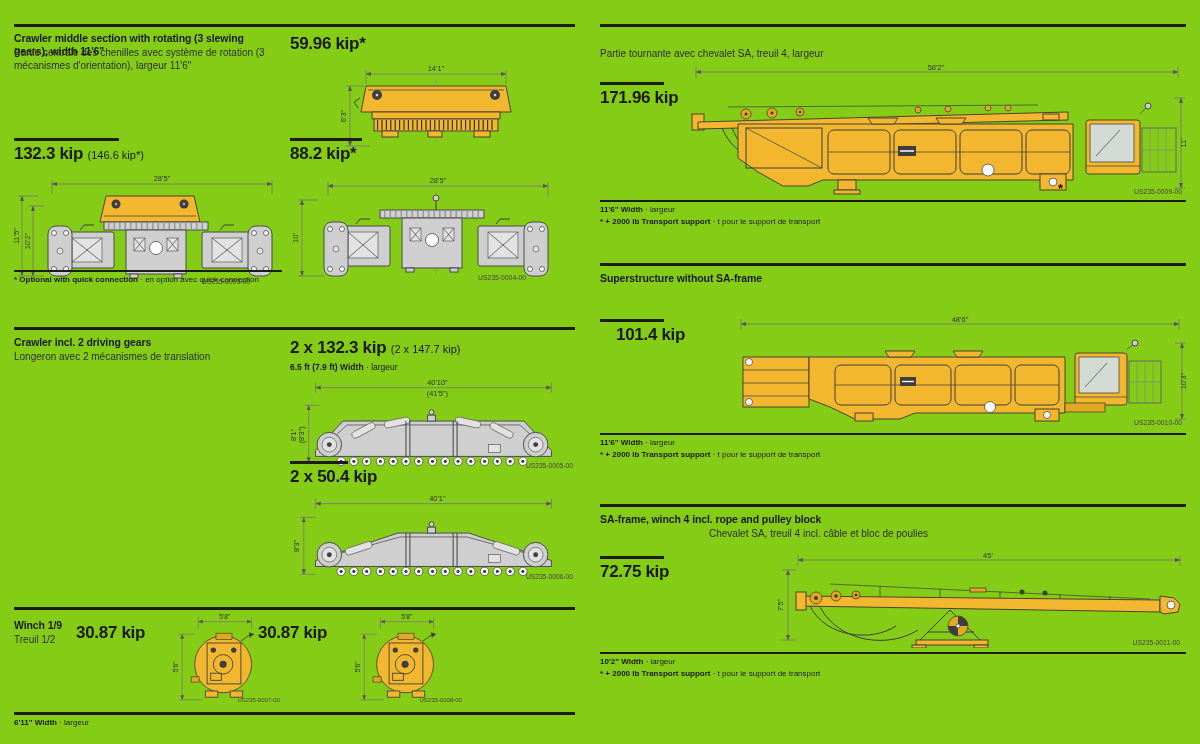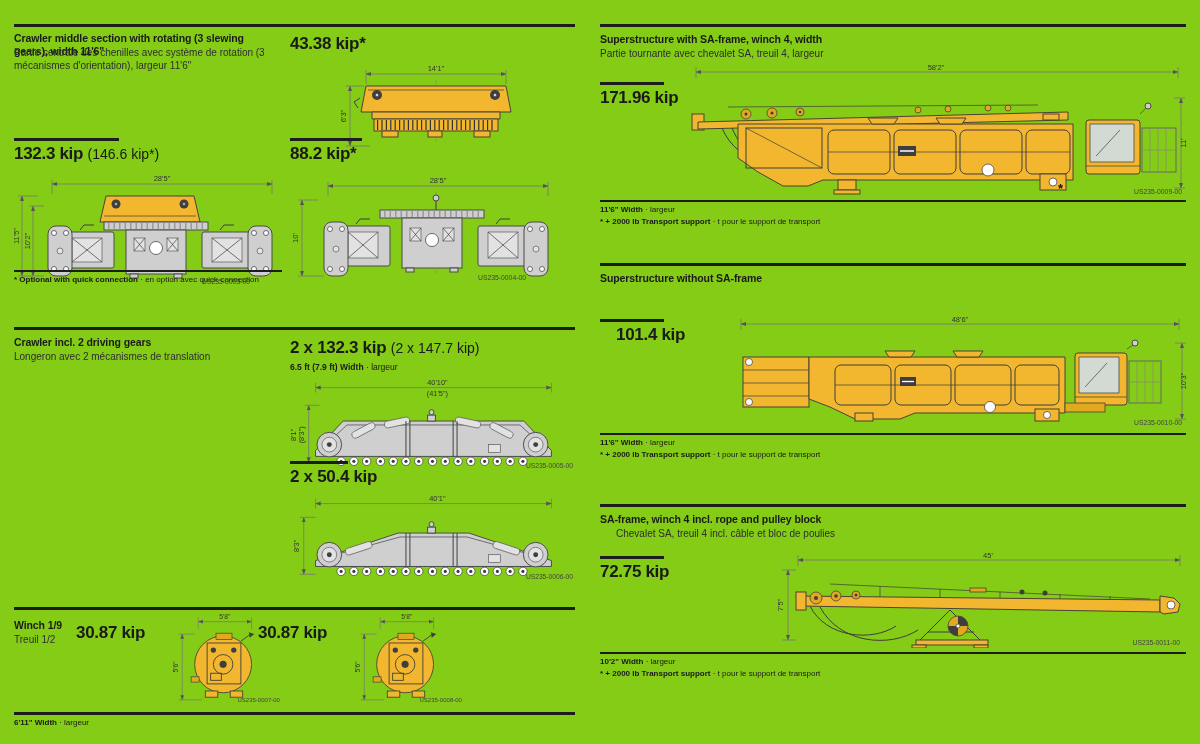--- a/index.html
+++ b/index.html
@@ -6,21 +6,21 @@
   #page{position:relative;width:1200px;height:744px;background:#84cc16;overflow:hidden;
         font-family:"Liberation Sans",sans-serif;color:#1a1a1a;}
   .abs{position:absolute;}
   .col{position:absolute;top:0;height:744px;}
   .rule-thick{position:absolute;height:3px;background:#1c1c1c;}
   .rule-thin{position:absolute;height:2px;background:#1c1c1c;}
   .rule-kip{position:absolute;height:3px;background:#1c1c1c;}
   .h-en{font-size:10.5px;font-weight:700;letter-spacing:-0.1px;line-height:1.2;}
   .h-fr{font-size:10px;font-weight:400;color:#2e2e2e;line-height:1.25;margin-top:2px;}
   .kip{font-size:17px;font-weight:700;letter-spacing:-0.3px;white-space:nowrap;}
-  .kip .note{font-size:14px;font-weight:400;letter-spacing:0;}
+  .kip .note{font-size:11px;font-weight:400;letter-spacing:0;}
   .wnote{font-size:8.5px;}
   .wnote b{font-weight:700;}
   .fn{font-size:8px;white-space:nowrap;}
   .fn b{font-weight:700;}
   svg{display:block;}
   svg .y{fill:#F2B72E;stroke:#4b4335;stroke-width:1;}
   svg .y2{fill:#E2A81F;stroke:#4b4335;stroke-width:0.8;}
   svg .g{fill:#CFCFCF;stroke:#4a4a4a;stroke-width:1;}
   svg .gl{fill:#E2E2E2;stroke:#5a5a5a;stroke-width:0.7;}
   svg .w{fill:#fff;stroke:#4a4a4a;stroke-width:0.8;}
@@ -51,21 +51,21 @@
   </defs>
 </svg>
 
 <div class="col" style="left:14px;width:561px;">
 
   <div class="abs" style="top:24px;left:0;width:561px;height:300px;">
     <div class="rule-thick" style="top:0;left:0;width:561px;"></div>
     <div class="abs h-en" style="top:8px;left:0;width:256px;">Crawler middle section with rotating (3 slewing gears), width 11'6"</div>
     <div class="abs h-fr" style="top:21px;left:0;width:256px;">Partie centrale des chenilles avec système de rotation (3 mécanismes d'orientation), largeur 11'6"</div>
 
-    <div class="abs kip" style="top:10px;left:276px;">43.38 kip*</div>
+    <div class="abs kip" style="top:10px;left:276px;">59.96 kip*</div>
 
     <svg class="abs" style="top:38px;left:296px;" width="250" height="100" viewBox="0 0 250 100">
       <line class="dl" x1="56" y1="12" x2="196" y2="12" marker-start="url(#ar)" marker-end="url(#ar)"></line>
       <line class="dl" x1="56" y1="8" x2="56" y2="22"></line>
           <line class="dl" x1="196" y1="8" x2="196" y2="22"></line>
       <text class="dt" x="126" y="9" text-anchor="middle">14'1"</text>
       <line class="dl" x1="40" y1="24" x2="40" y2="84" marker-start="url(#ar)" marker-end="url(#ar)"></line>
       <line class="dl" x1="36" y1="24" x2="54" y2="24"></line>
           <line class="dl" x1="36" y1="84" x2="60" y2="84"></line>
       <text class="dt" x="36" y="54" text-anchor="middle" transform="rotate(-90 36 54)">6'3"</text>
@@ -375,21 +375,20 @@
       <b>6'11" Width</b>
       <span>· largeur</span>
     </div>
   </div>
 </div>
 
 <div class="col" style="left:600px;width:586px;">
 
   <div class="abs" style="top:24px;left:0;width:586px;height:230px;">
     <div class="rule-thick" style="top:0;left:0;width:586px;"></div>
-    <div class="abs h-en" style="top:9px;left:0;width:320px;">Superstructure with SA-frame, winch 4, width</div>
     <div class="abs h-fr" style="top:22px;left:0;width:320px;">Partie tournante avec chevalet SA, treuil 4, largeur</div>
     <div class="rule-kip" style="top:58px;left:0;width:64px;"></div>
     <div class="abs kip" style="top:64px;left:0;">171.96 kip</div>
 
     <svg class="abs" style="top:38px;left:88px;" width="498" height="134" viewBox="0 0 498 134">
       <line class="dl" x1="8" y1="10" x2="490" y2="10" marker-start="url(#ar)" marker-end="url(#ar)"></line>
       <line class="dl" x1="8" y1="5" x2="8" y2="16"></line>
           <line class="dl" x1="490" y1="5" x2="490" y2="16"></line>
       <text class="dt" x="248" y="7.5" text-anchor="middle">58'2"</text>
       <line class="dl" x1="493" y1="36" x2="493" y2="126" marker-start="url(#ar)" marker-end="url(#ar)"></line>
@@ -512,21 +511,21 @@
     </div>
     <div class="abs fn" style="top:187px;left:0;">
       <b>* + 2000 lb Transport support</b>
       <span>· t pour le support de transport</span>
     </div>
   </div>
 
   <div class="abs" style="top:504px;left:0;width:586px;height:200px;">
     <div class="rule-thick" style="top:0;left:0;width:586px;"></div>
     <div class="abs h-en" style="top:9px;left:0;width:320px;">SA-frame, winch 4 incl. rope and pulley block</div>
-    <div class="abs h-fr" style="top:22px;left:16px;width:320px;">Chevalet SA, treuil 4 incl. câble et bloc de poulies</div>
+    <div class="abs h-fr" style="top:22px;left:8px;width:320px;text-align:right;">Chevalet SA, treuil 4 incl. câble et bloc de poulies</div>
     <div class="rule-kip" style="top:52px;left:0;width:64px;"></div>
     <div class="abs kip" style="top:58px;left:0;">72.75 kip</div>
 
     <svg class="abs" style="top:48px;left:160px;" width="426" height="96" viewBox="0 0 426 96">
       <line class="dl" x1="38" y1="8" x2="420" y2="8" marker-start="url(#ar)" marker-end="url(#ar)"></line>
       <line class="dl" x1="38" y1="3" x2="38" y2="14"></line>
           <line class="dl" x1="420" y1="3" x2="420" y2="14"></line>
       <text class="dt" x="228" y="5.5" text-anchor="middle">45'</text>
       <line class="dl" x1="28" y1="18" x2="28" y2="88" marker-start="url(#ar)" marker-end="url(#ar)"></line>
       <line class="dl" x1="22" y1="18" x2="36" y2="18"></line>

